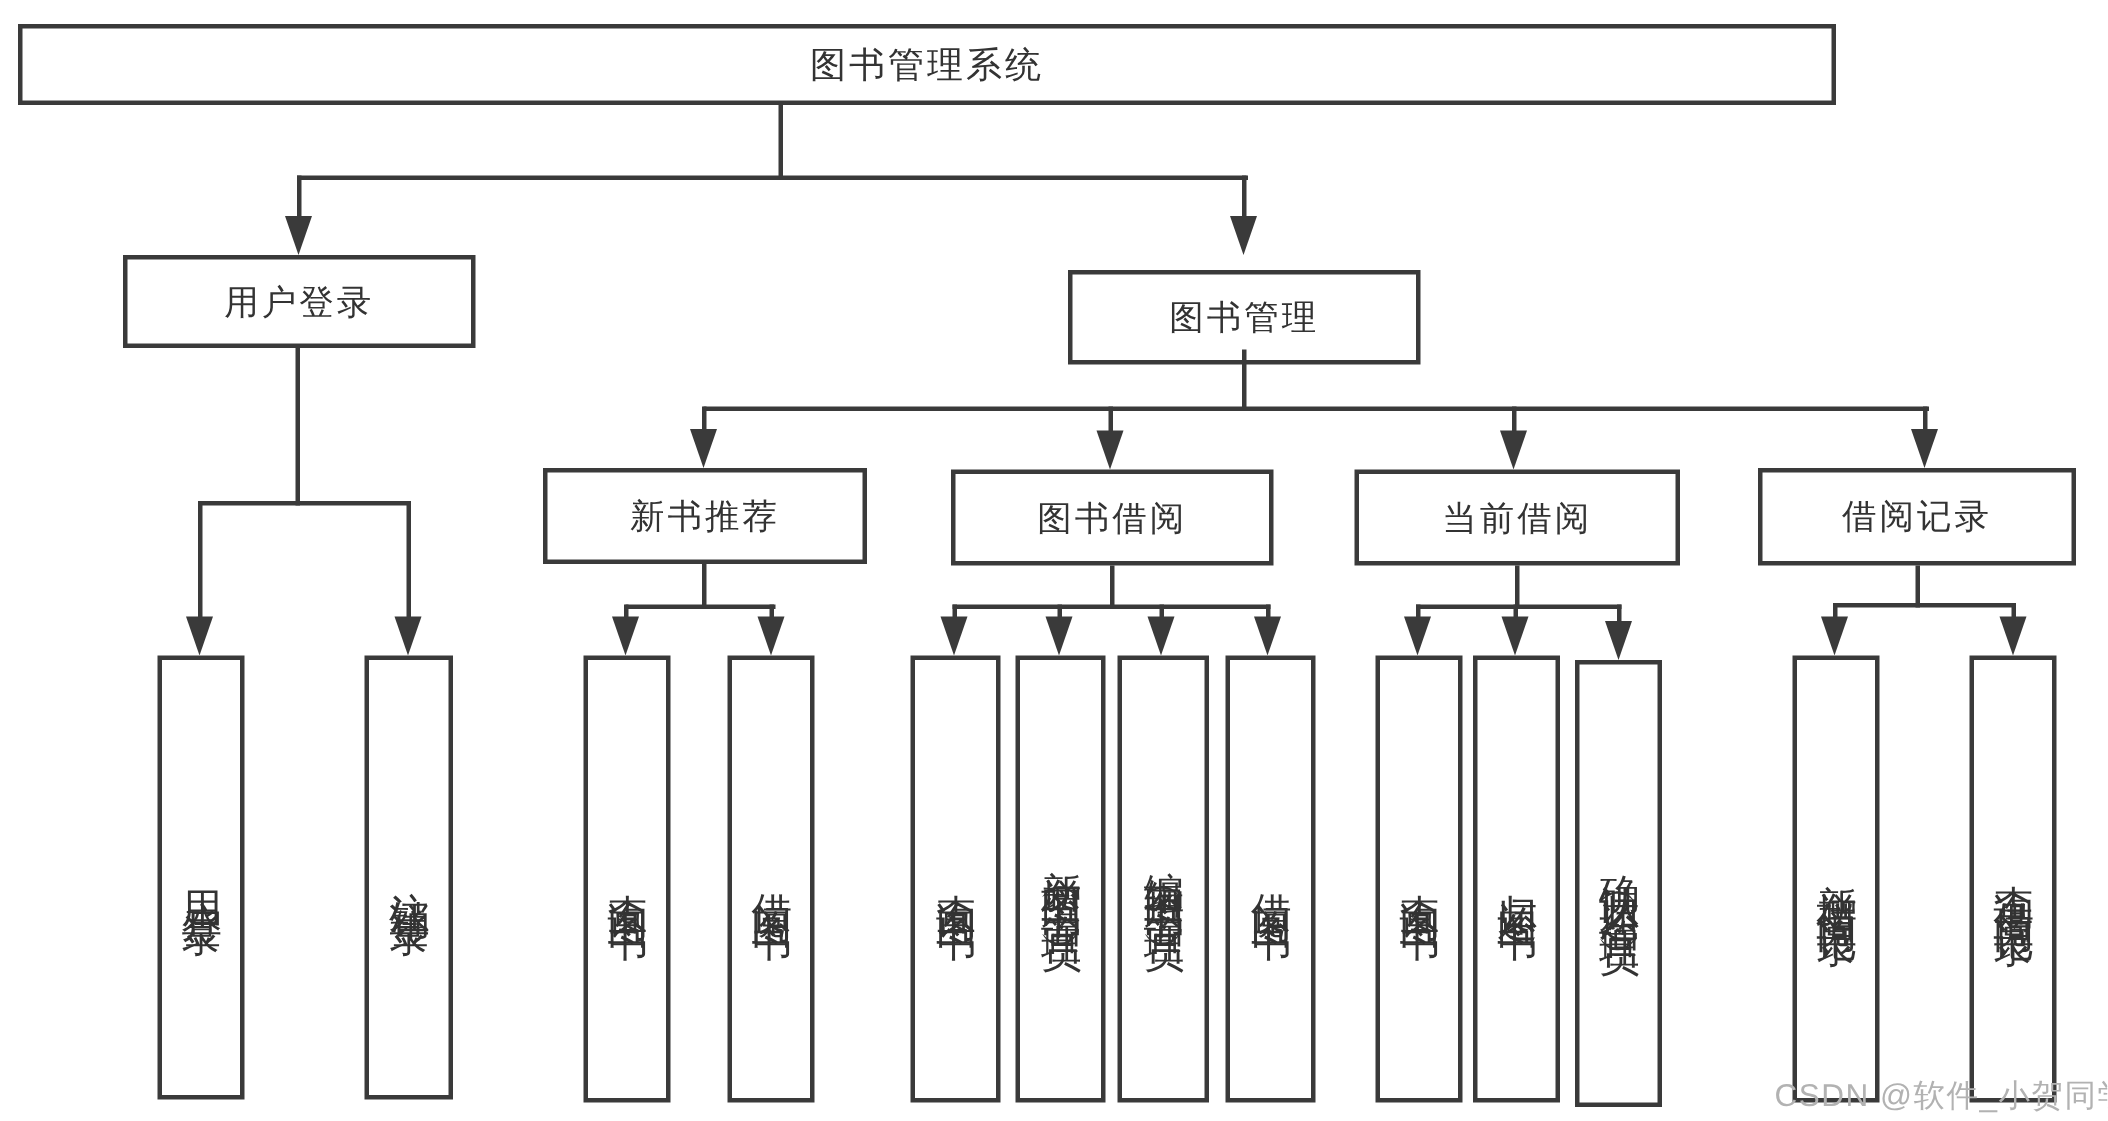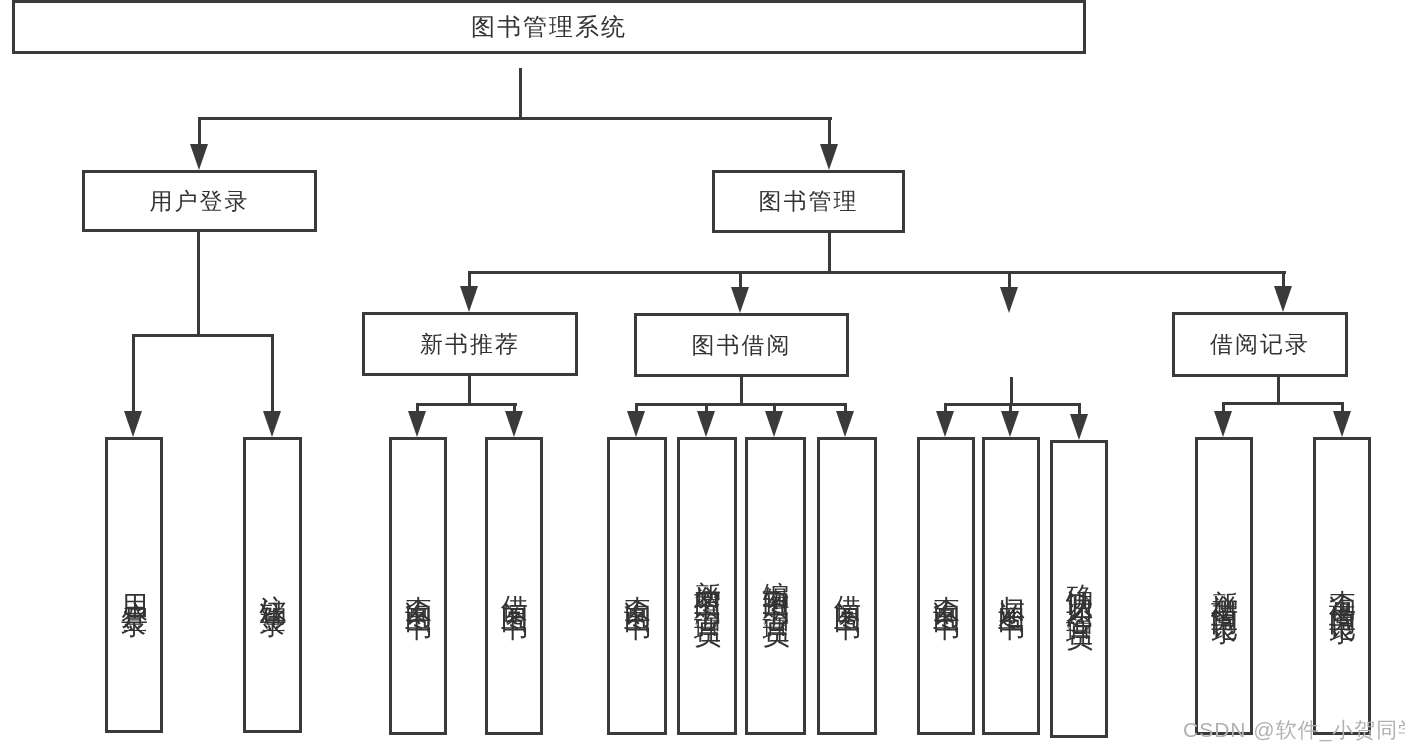--- a/index.html
+++ b/index.html
@@ -47,37 +47,37 @@
     letter-spacing: 1px;
     color: #b2b2b2;
     white-space: nowrap;
   }
 </style>
 </head>
 <body>
 
 <div id="canvas">
 
-  <div class="box rootbox" style="left:12px;top:0;width:1074px;height:54px">
+  <div class="box rootbox" style="left:12px;top:16px;width:1212px;height:54px">
     <span>图书管理系统</span>
   </div>
 
   <div class="line" style="left:519px;top:68px;width:3px;height:51px"></div>
   <div class="line" style="left:198px;top:117px;width:634px;height:3px"></div>
 
   <div class="line" style="left:198px;top:117px;width:3px;height:28px"></div>
   <div class="arrowhead" style="left:190px;top:144px"></div>
 
   <div class="line" style="left:828px;top:117px;width:3px;height:28px"></div>
   <div class="arrowhead" style="left:820px;top:144px"></div>
 
   <div class="box hbox" style="left:82px;top:170px;width:235px;height:62px">
     <span>用户登录</span>
   </div>
-  <div class="box hbox" style="left:712px;top:170px;width:193px;height:63px">
+  <div class="box hbox" style="left:712px;top:180px;width:235px;height:63px">
     <span>图书管理</span>
   </div>
 
   <div class="line" style="left:197px;top:232px;width:3px;height:105px"></div>
   <div class="line" style="left:133px;top:334px;width:141px;height:3px"></div>
   <div class="line" style="left:132px;top:334px;width:3px;height:78px"></div>
   <div class="arrowhead" style="left:124px;top:411px"></div>
   <div class="line" style="left:271px;top:334px;width:3px;height:78px"></div>
   <div class="arrowhead" style="left:263px;top:411px"></div>
 
@@ -91,21 +91,24 @@
   <div class="arrowhead" style="left:1000px;top:287px"></div>
   <div class="line" style="left:1282px;top:271px;width:3px;height:16px"></div>
   <div class="arrowhead" style="left:1274px;top:286px"></div>
 
   <div class="box hbox" style="left:634px;top:313px;width:215px;height:64px">
     <span>图书借阅</span>
   </div>
   <div class="box hbox" style="left:362px;top:312px;width:216px;height:64px">
     <span>新书推荐</span>
   </div>
-  <div class="box hbox" style="left:1172px;top:312px;width:176px;height:65px">
+  <div class="box hbox" style="left:903px;top:313px;width:217px;height:64px">
+    <span>当前借阅</span>
+  </div>
+  <div class="box hbox" style="left:1172px;top:312px;width:212px;height:65px">
     <span>借阅记录</span>
   </div>
 
   <div class="line" style="left:468px;top:376px;width:3px;height:30px"></div>
   <div class="line" style="left:417px;top:403px;width:100px;height:3px"></div>
   <div class="line" style="left:416px;top:403px;width:3px;height:10px"></div>
   <div class="arrowhead" style="left:408px;top:411px"></div>
   <div class="line" style="left:513px;top:403px;width:3px;height:10px"></div>
   <div class="arrowhead" style="left:505px;top:411px"></div>
 

